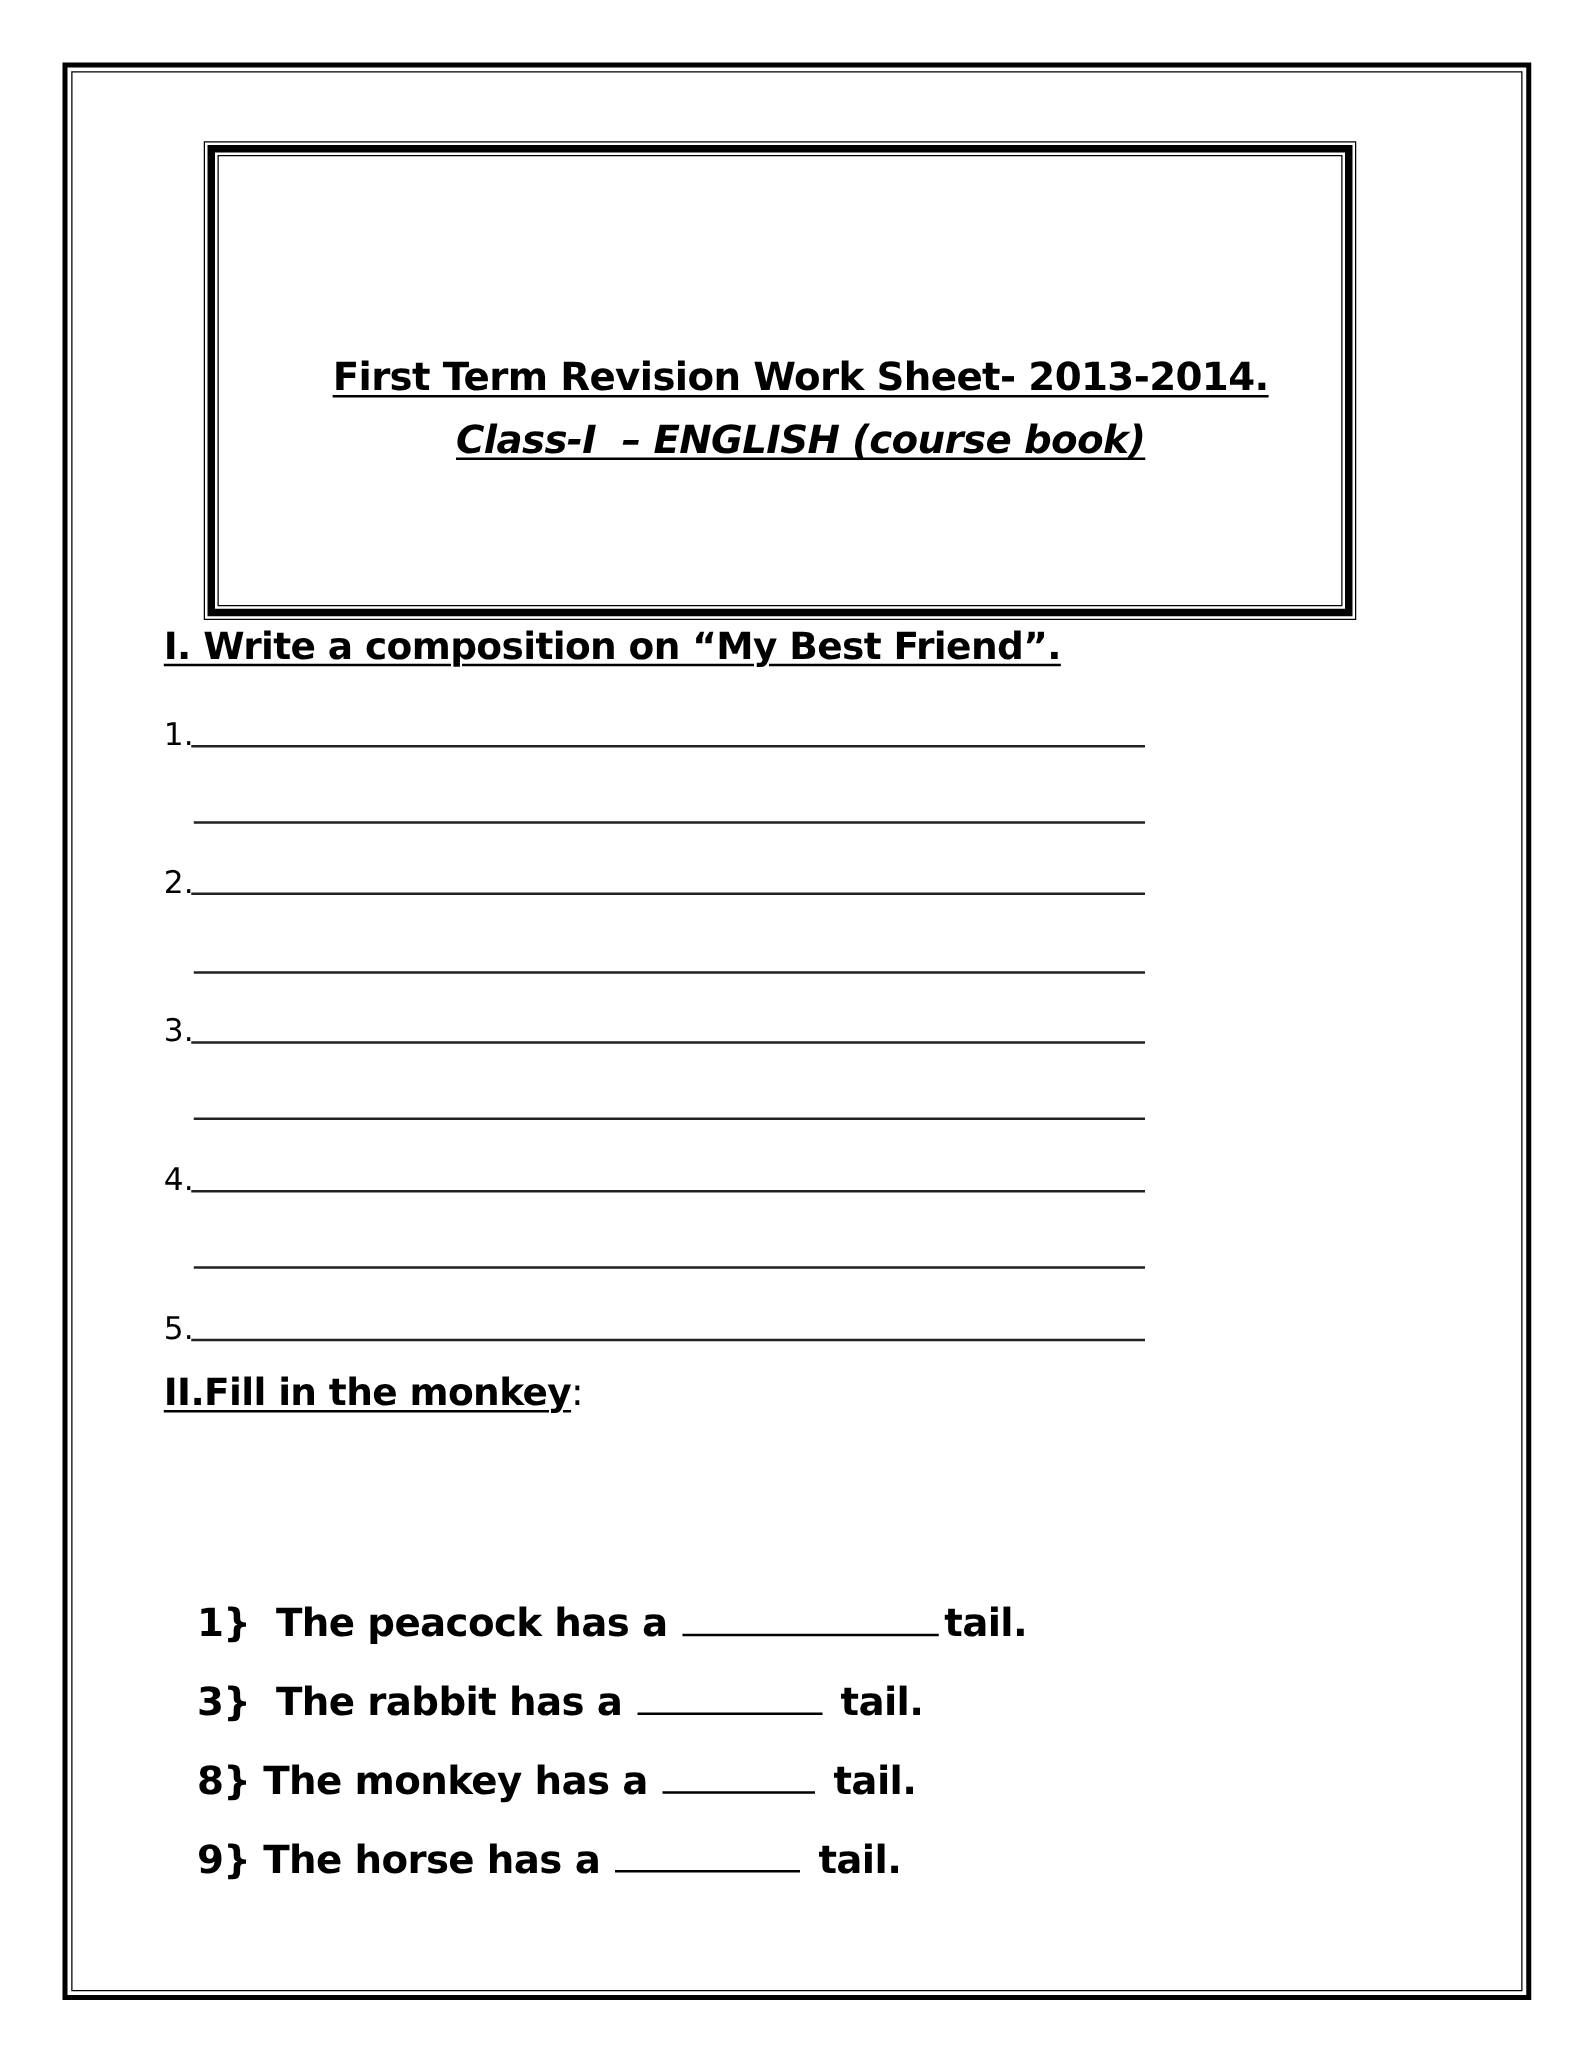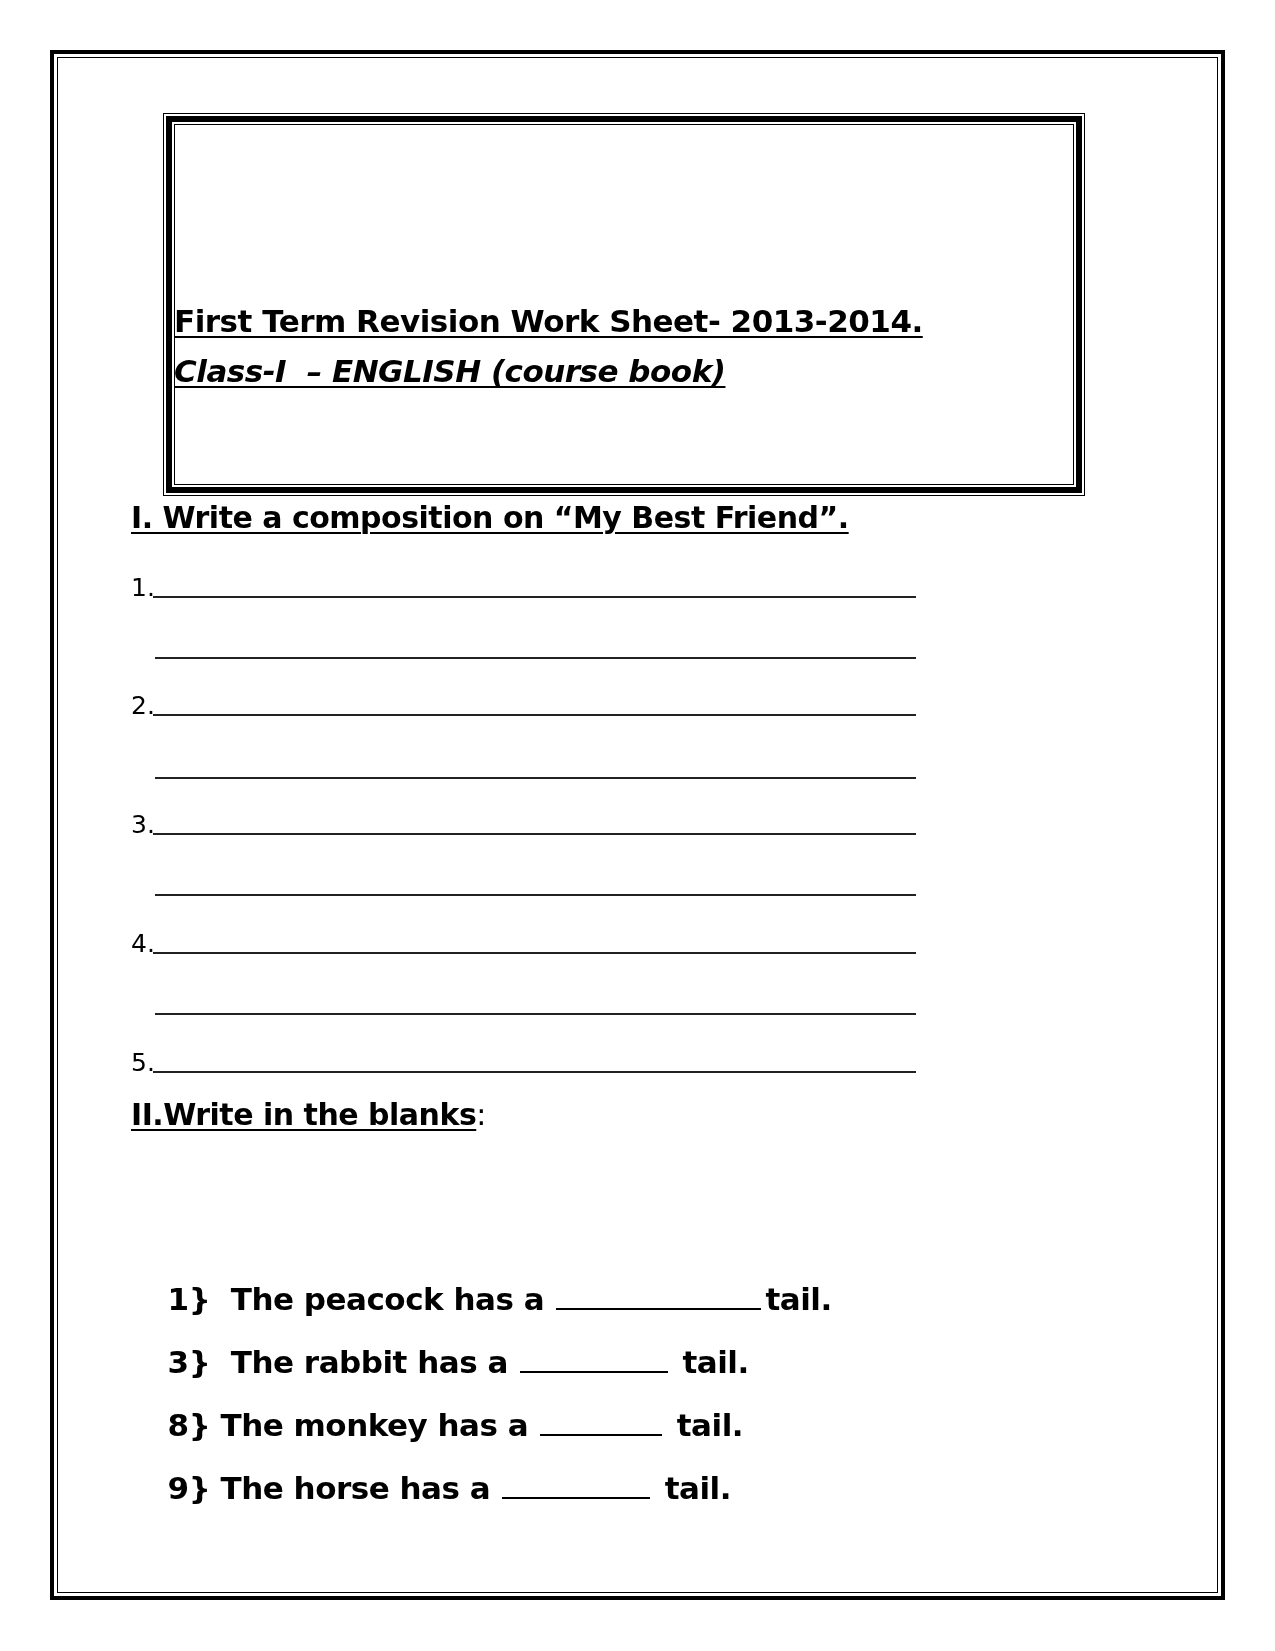--- a/index.html
+++ b/index.html
@@ -13,39 +13,39 @@
       box-sizing: border-box; border: 1px solid #000; }
 
     
     .title-box-1 { position: absolute; left: 163px; top: 113px; width: 922px; height: 383px;
       box-sizing: border-box; border: 1px solid #000; }
     .title-box-2 { position: absolute; left: 166px; top: 116px; width: 916px; height: 377px;
       box-sizing: border-box; border: 6px solid #000; }
     .title-box-3 { position: absolute; left: 174px; top: 124px; width: 900px; height: 361px;
       box-sizing: border-box; border: 1px solid #000; }
 
-    .title-line { position: absolute; left: 174px; width: 933px; 
+    .title-line { position: absolute; left: 174px; width: 933px; text-align: center;
       font-weight: bold; font-size: 31px; text-decoration: underline; text-underline-offset: 4px;
-      text-decoration-thickness: 2px; letter-spacing: -0.5px; white-space: pre; margin-top: 19px; }
+      text-decoration-thickness: 2px; letter-spacing: -0.5px; white-space: pre; }
     .title-line.l1 { top: 284px; }
     .title-line.l2 { top: 334px; font-style: italic; }
 
     .section-heading { position: absolute; left: 131px; font-weight: bold; font-size: 30px;
       letter-spacing: -0.5px; white-space: nowrap; }
     .section-heading .u { text-decoration: underline; text-underline-offset: 4px; text-decoration-thickness: 2px; margin-top: 15px; }
     .section-heading .plain { font-weight: normal; }
     .sec1 { top: 500px; }
     .sec2 { top: 1097px; }
 
     .comp-line { position: absolute; left: 131px; width: 785px; height: 32px; }
     .comp-num { position: absolute; left: 0; bottom: 0; font-size: 25px; line-height: 1; }
     .comp-rule { position: absolute; left: 22px; right: 0; bottom: 2px; border-bottom: 2px solid #222; }
     .comp-rule.cont { left: 24px; }
 
-    .fill-item { position: absolute; left: 147px; font-weight: bold; font-size: 31px;
+    .fill-item { position: absolute; left: 137px; font-weight: bold; font-size: 31px;
       letter-spacing: -0.5px; white-space: pre; line-height: 1; }
     .blank { display: inline-block; border-bottom: 2px solid #000; height: 1px;
       vertical-align: baseline; margin: 0 4px 0 2px; }
   </style>
 </head>
 <body>
 
 <div class="page-border-outer"></div>
 <div class="page-border-inner"></div>
 
@@ -87,21 +87,21 @@
 </div>
 <div class="comp-line" style="top:985px;">
   <span class="comp-rule cont"></span>
 </div>
 <div class="comp-line" style="top:1043px;">
   <span class="comp-num">5.</span>
   <span class="comp-rule"></span>
 </div>
 
 <div class="section-heading sec2">
-  <span class="u">II.Write in the blanks</span><span class="plain">:</span>
+  <span class="u">II.Fill in the monkey</span><span class="plain">:</span>
 </div>
 
 <div class="fill-item" style="top:1253px;">
   <span>1}  The peacock has a </span><span class="blank" style="width:205px;"></span><span>tail.</span>
 </div>
 <div class="fill-item" style="top:1316px;">
   <span>3}  The rabbit has a </span><span class="blank" style="width:148px;"></span><span> tail.</span>
 </div>
 <div class="fill-item" style="top:1379px;">
   <span>8} The monkey has a </span><span class="blank" style="width:122px;"></span><span> tail.</span>

